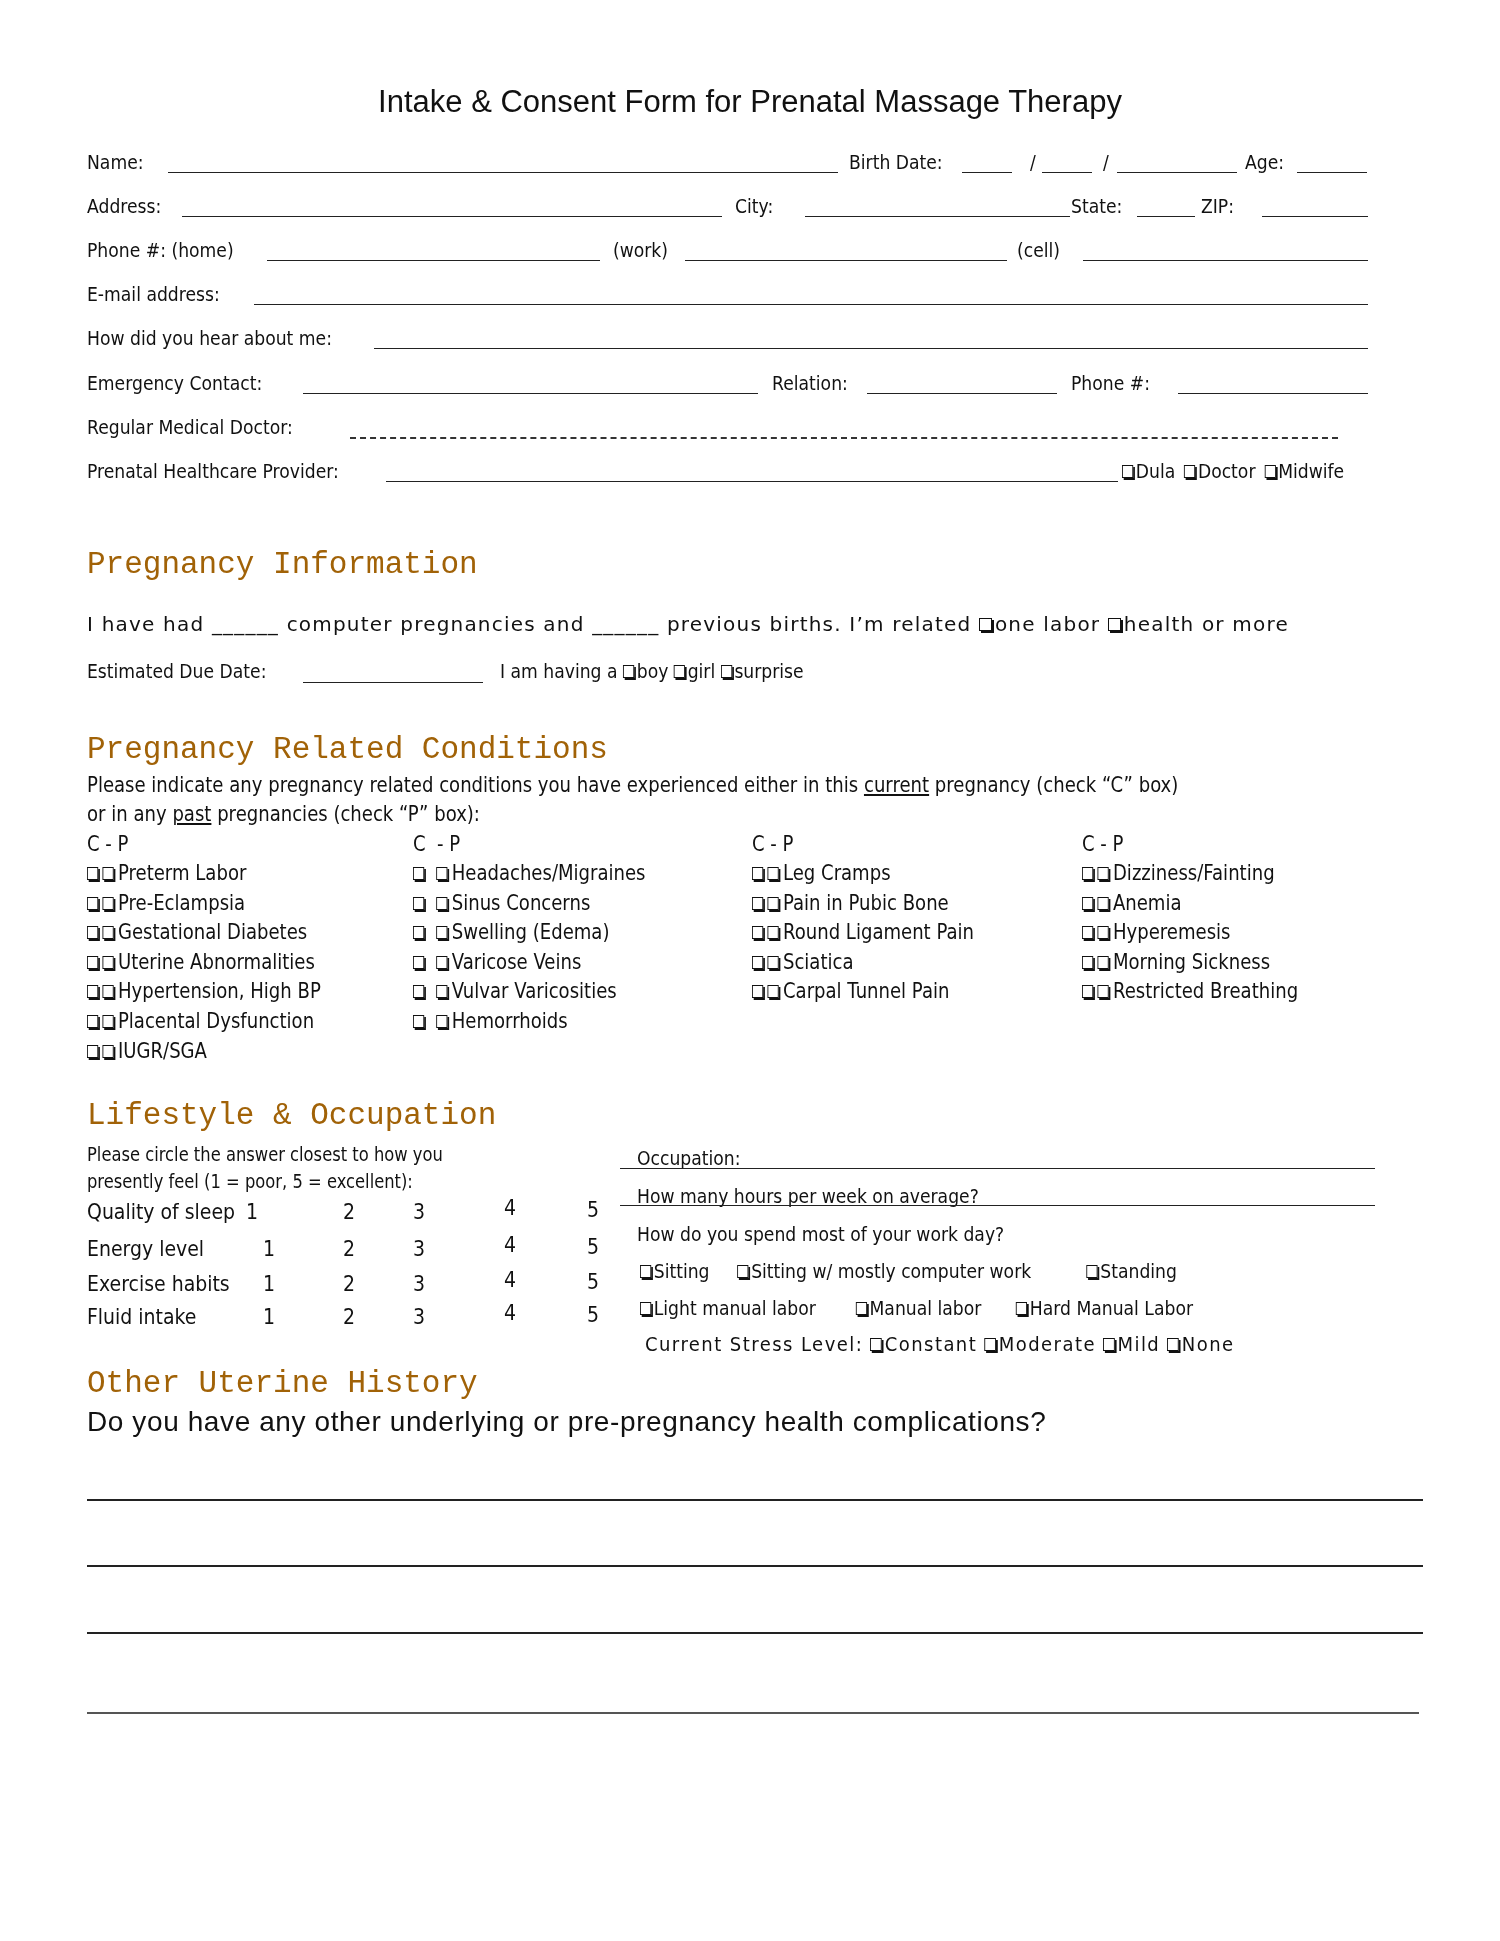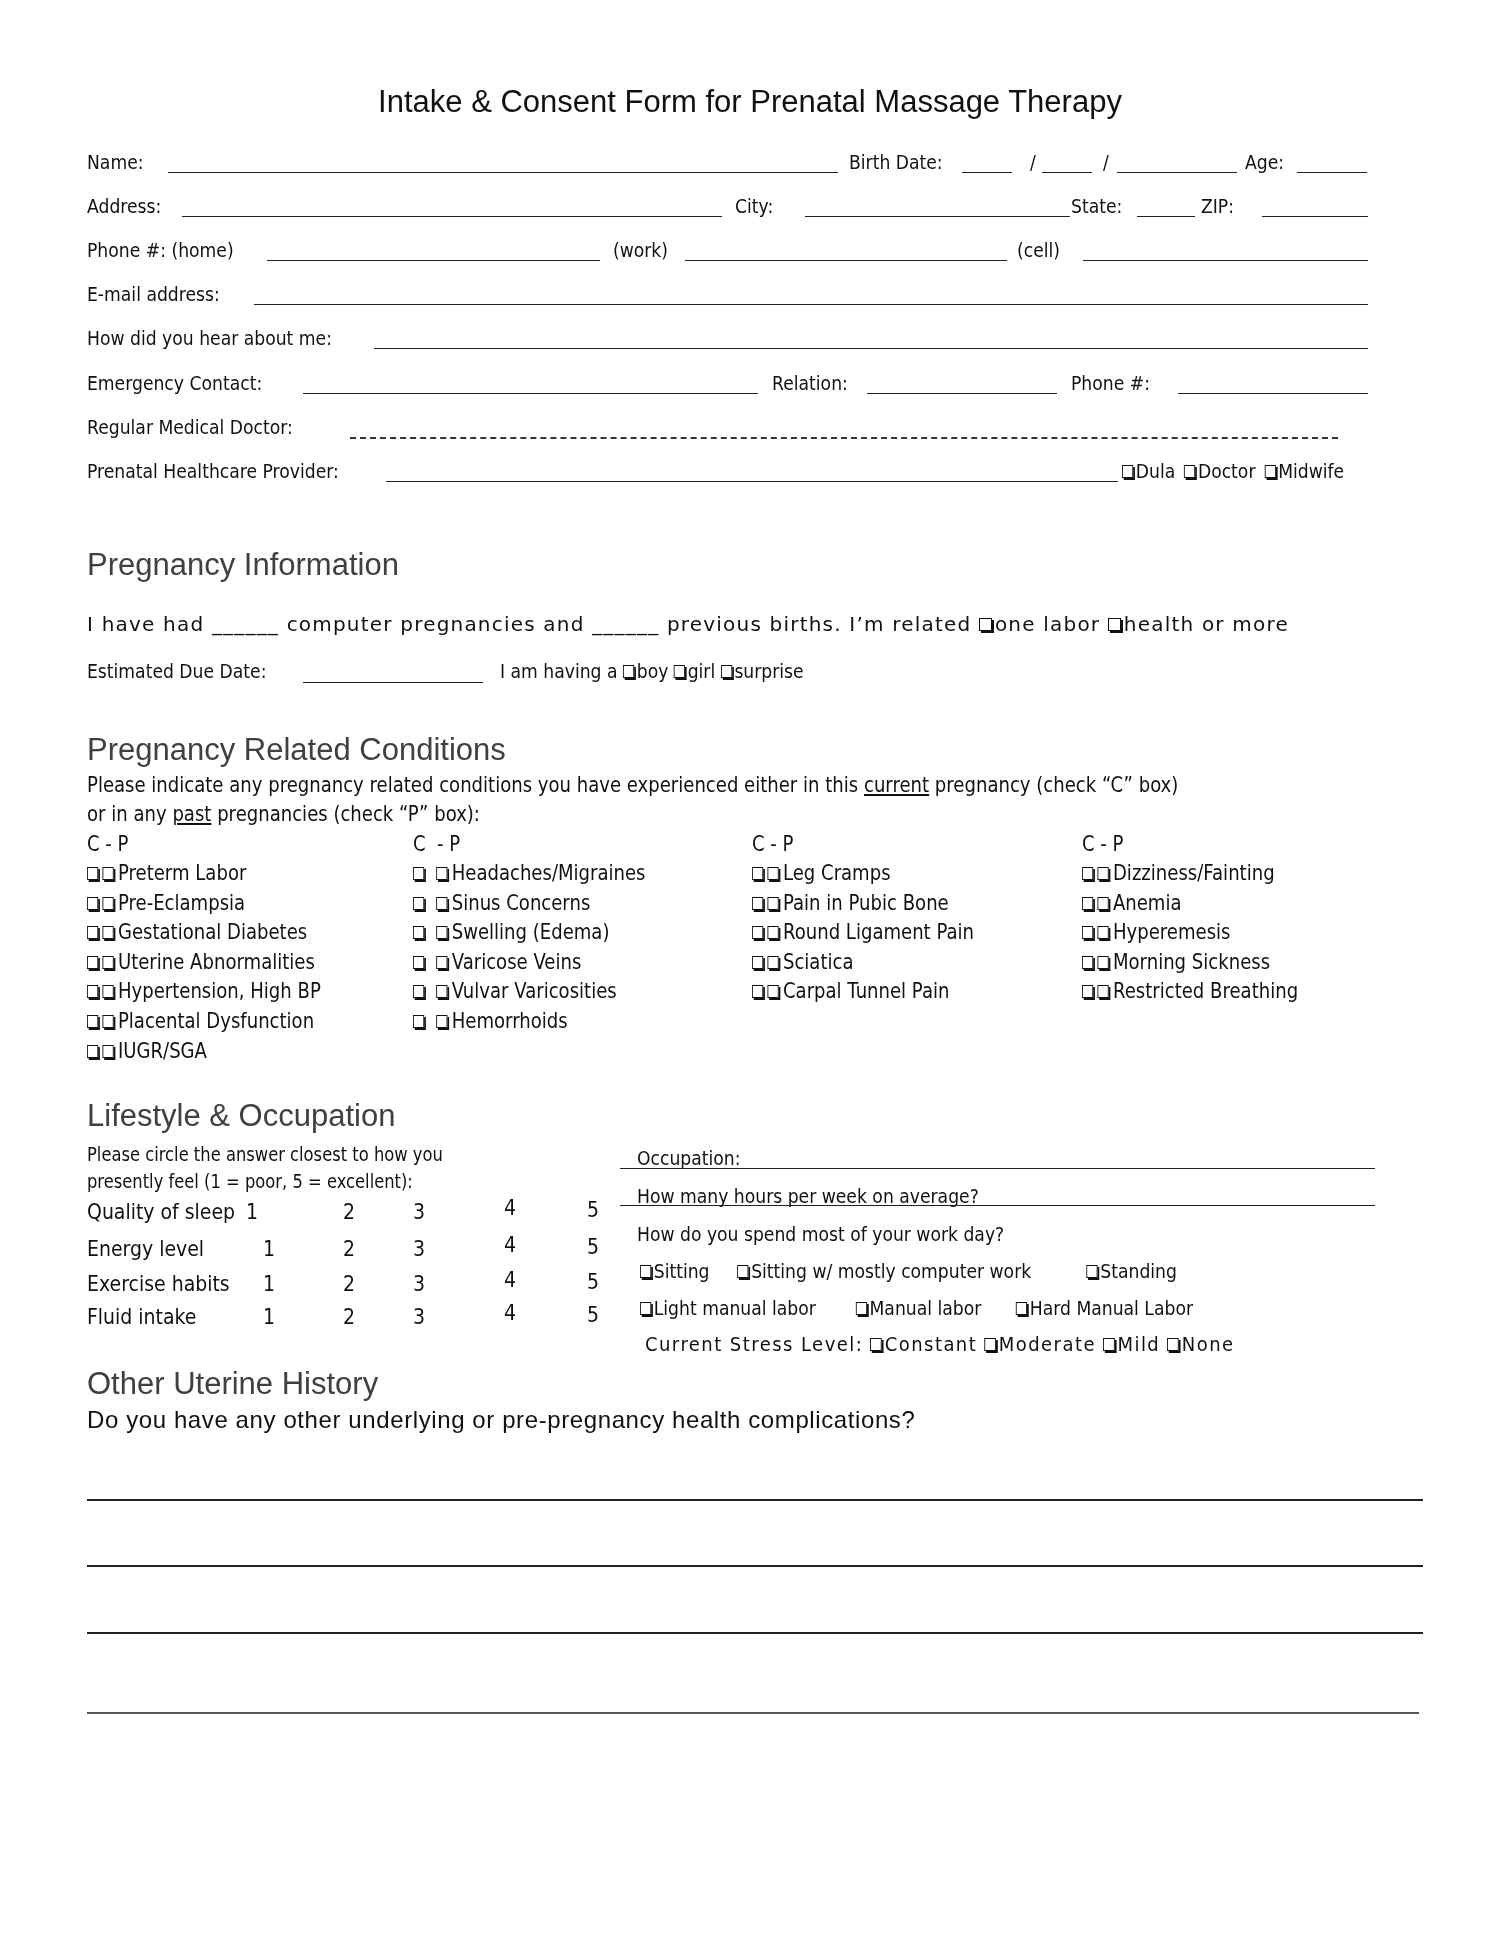--- a/index.html
+++ b/index.html
@@ -1,19 +1,19 @@
 <!DOCTYPE html>
 <html><head>
 <meta charset="utf-8">
 <style>
   html, body { margin: 0; padding: 0; background: #ffffff; }
   body { width: 1500px; height: 1941px; position: relative; overflow: hidden; color: #111; font-family: "DejaVu Sans", sans-serif; }
   .abs { position: absolute; white-space: nowrap; }
   .title { font-family: "Liberation Sans", sans-serif; font-size: 31px; color: #111; }
-  .h2 { font-family: Liberation Sans, sans-serif; font-size: 31px; color: #404040; }
+  .h2 { font-family: Liberation Mono, monospace; font-size: 31px; color: #a16207; }
   .lbl { font-family: "DejaVu Sans", sans-serif; font-size: 20px; color: #111; transform: scaleX(0.86); transform-origin: left center; }
   .lbl2 { font-family: "DejaVu Sans", sans-serif; font-size: 21px; color: #111; transform: scaleX(0.86); transform-origin: left center; }
   .mono-ish { font-family: "DejaVu Sans", sans-serif; font-size: 21px; color: #111; letter-spacing: 1px; }
   .line { position: absolute; height: 0; border-bottom: 1.6px solid #222; }
   .line.thick { border-bottom: 2.4px solid #222; }
   .line.dash { border-bottom: 2px dashed #333; }
   .box { display: inline-block; width: 11px; height: 11px; border: 1.5px solid #111; box-shadow: 2px 2px 0 #111; vertical-align: baseline; margin-right: 3px; position: relative; top: 0px; background: #fff; }
   .cond-col { position: absolute; }
   .cond-row { height: 29.6px; line-height: 29.6px; font-size: 21px; white-space: nowrap; transform: scaleX(0.86); transform-origin: left center; }
   .cond-row .box { margin-right: 5px; }
@@ -204,18 +204,18 @@
 </div>
 <div class="abs" style="left:645px; top:1332px; font-size:20px; letter-spacing:1.6px; font-family:'DejaVu Sans', sans-serif; transform: scaleX(0.9); transform-origin:left center;">
   <span>Current Stress Level:</span>
   <span><span class="box"></span><span>Constant</span></span>
   <span><span class="box"></span><span>Moderate</span></span>
   <span><span class="box"></span><span>Mild</span></span>
   <span><span class="box"></span><span>None</span></span>
 </div>
 
 <div class="abs h2" style="left:87px; top:1366px;">Other Uterine History</div>
-<div class="abs" style="left:87px; top:1406px; font-family:'Liberation Sans', sans-serif; font-size:24px; letter-spacing:0.6px;">Do you have any other underlying or pre-pregnancy health complications?</div>
+<div class="abs" style="left:87px; top:1406px; font-family:'Liberation Sans', sans-serif; font-size:28px; letter-spacing:0.6px;">Do you have any other underlying or pre-pregnancy health complications?</div>
 
 <div class="line thick" style="left:87px; width:1336px; top:1499px;"></div>
 <div class="line thick" style="left:87px; width:1336px; top:1565px;"></div>
 <div class="line thick" style="left:87px; width:1336px; top:1632px;"></div>
 <div class="line" style="left:87px; width:1332px; top:1712px; border-bottom:2px solid #555;"></div>
 
 </body></html>

